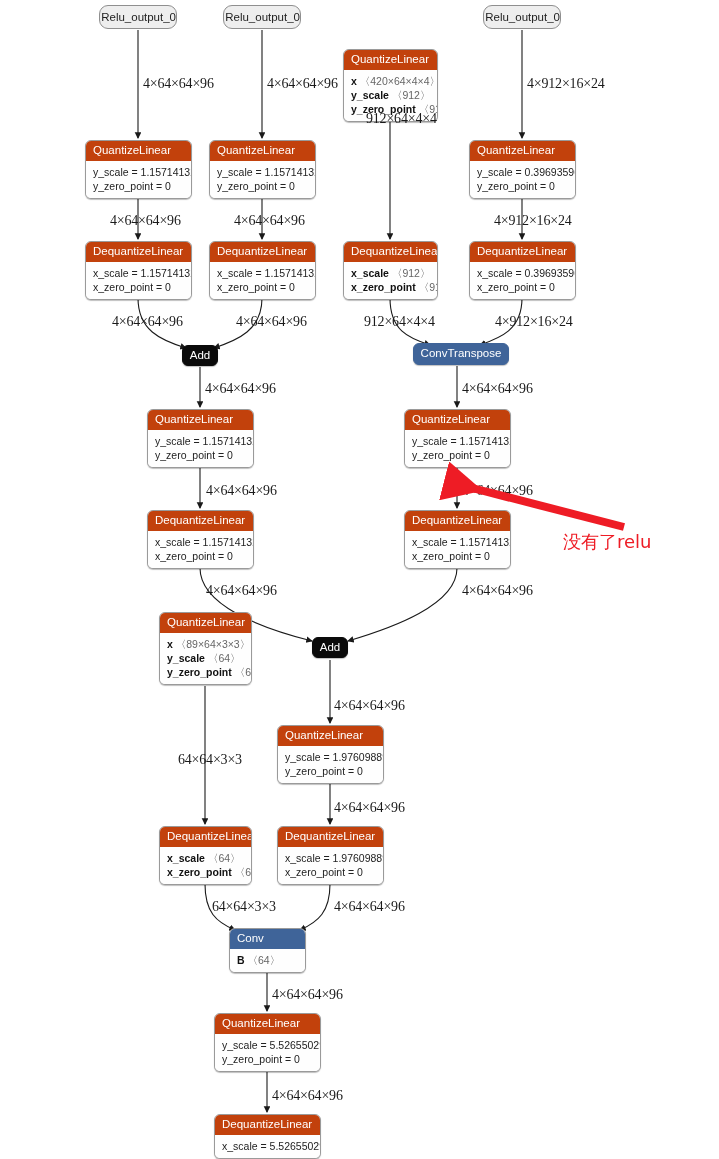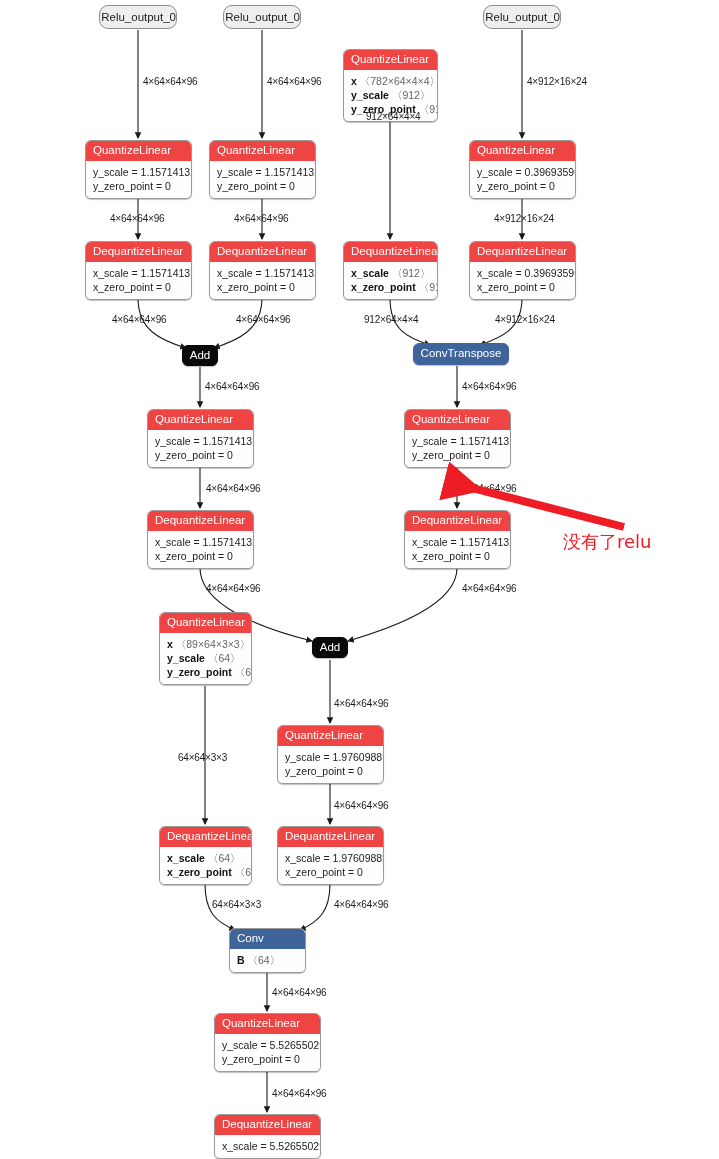--- a/index.html
+++ b/index.html
@@ -3,43 +3,43 @@
 <meta charset="utf-8">
 <style>
   html,body{margin:0;padding:0;background:#ffffff;}
   body{font-family:"Liberation Sans","DejaVu Sans",sans-serif;}
   #canvas{position:relative;width:719px;height:1159px;background:#ffffff;overflow:hidden;}
 
   
   .node{position:absolute;box-sizing:border-box;border-radius:6px;
         border:1px solid #9a9a9a;background:#ffffff;overflow:hidden;
         box-shadow:0 1px 1px rgba(0,0,0,.25);}
-  .node .hdr{box-sizing:border-box;background:#ef4444;color:#ffffff;
+  .node .hdr{box-sizing:border-box;background:#c2410c;color:#ffffff;
         font-size:11.5px;line-height:19px;height:20px;padding:0 7px;white-space:nowrap;}
   .node.blue .hdr{background:#3f6499;color:#ffffff;}
   .node .body{box-sizing:border-box;padding:4px 7px 5px 7px;background:#fefefe;}
   .node .attr{font-size:10.5px;line-height:14px;color:#222;white-space:nowrap;}
   .node .attr b{font-weight:bold;color:#111;}
   .node .attr i{font-style:normal;color:#666;}
 
   
   .pillop{position:absolute;box-sizing:border-box;border-radius:6px;
         background:#0a0a0a;color:#fff;font-size:11.5px;line-height:19px;
         text-align:center;border:1px solid #0a0a0a;
         box-shadow:0 1px 1px rgba(0,0,0,.25);}
   .pillop.blue{background:#3f6499;border-color:#3f6499;}
 
   
   .valpill{position:absolute;box-sizing:border-box;border-radius:9px;
         background:#eeeeee;border:1px solid #8f8f8f;color:#222;
         font-size:11.5px;line-height:22px;text-align:right;white-space:nowrap;}
 
   
-  .elabel{position:absolute;font-size:10px;color:#1a1a1a;white-space:nowrap;
-        font-family:Liberation Sans, sans-serif;letter-spacing:-0.2px;}
+  .elabel{position:absolute;font-size:14px;color:#1a1a1a;white-space:nowrap;
+        font-family:Liberation Serif, serif;letter-spacing:-0.2px;}
 
   
   .anno{position:absolute;color:#ee1c25;font-size:18px;white-space:nowrap;
         font-family:"DejaVu Sans","Liberation Sans",sans-serif;}
 
   svg.wires{position:absolute;left:0;top:0;width:719px;height:1159px;overflow:visible;}
   svg.anno-layer{position:absolute;left:0;top:0;width:719px;height:1159px;overflow:visible;}
 </style>
 </head>
 <body>
@@ -120,21 +120,21 @@
     <div class="hdr">QuantizeLinear</div>
     <div class="body">
       <div class="attr">y_scale = 1.15714132…</div>
       <div class="attr">y_zero_point = 0</div>
     </div>
   </div>
 
   <div class="node" style="left:343px;top:49px;width:95px;">
     <div class="hdr">QuantizeLinear</div>
     <div class="body">
-      <div class="attr"><b>x</b> <i>〈782×64×4×4〉</i></div>
+      <div class="attr"><b>x</b> <i>〈420×64×4×4〉</i></div>
       <div class="attr"><b>y_scale</b> <i>〈912〉</i></div>
       <div class="attr"><b>y_zero_point</b> <i>〈912〉</i></div>
     </div>
   </div>
 
   <div class="node" style="left:469px;top:140px;width:107px;">
     <div class="hdr">QuantizeLinear</div>
     <div class="body">
       <div class="attr">y_scale = 0.39693596…</div>
       <div class="attr">y_zero_point = 0</div>

